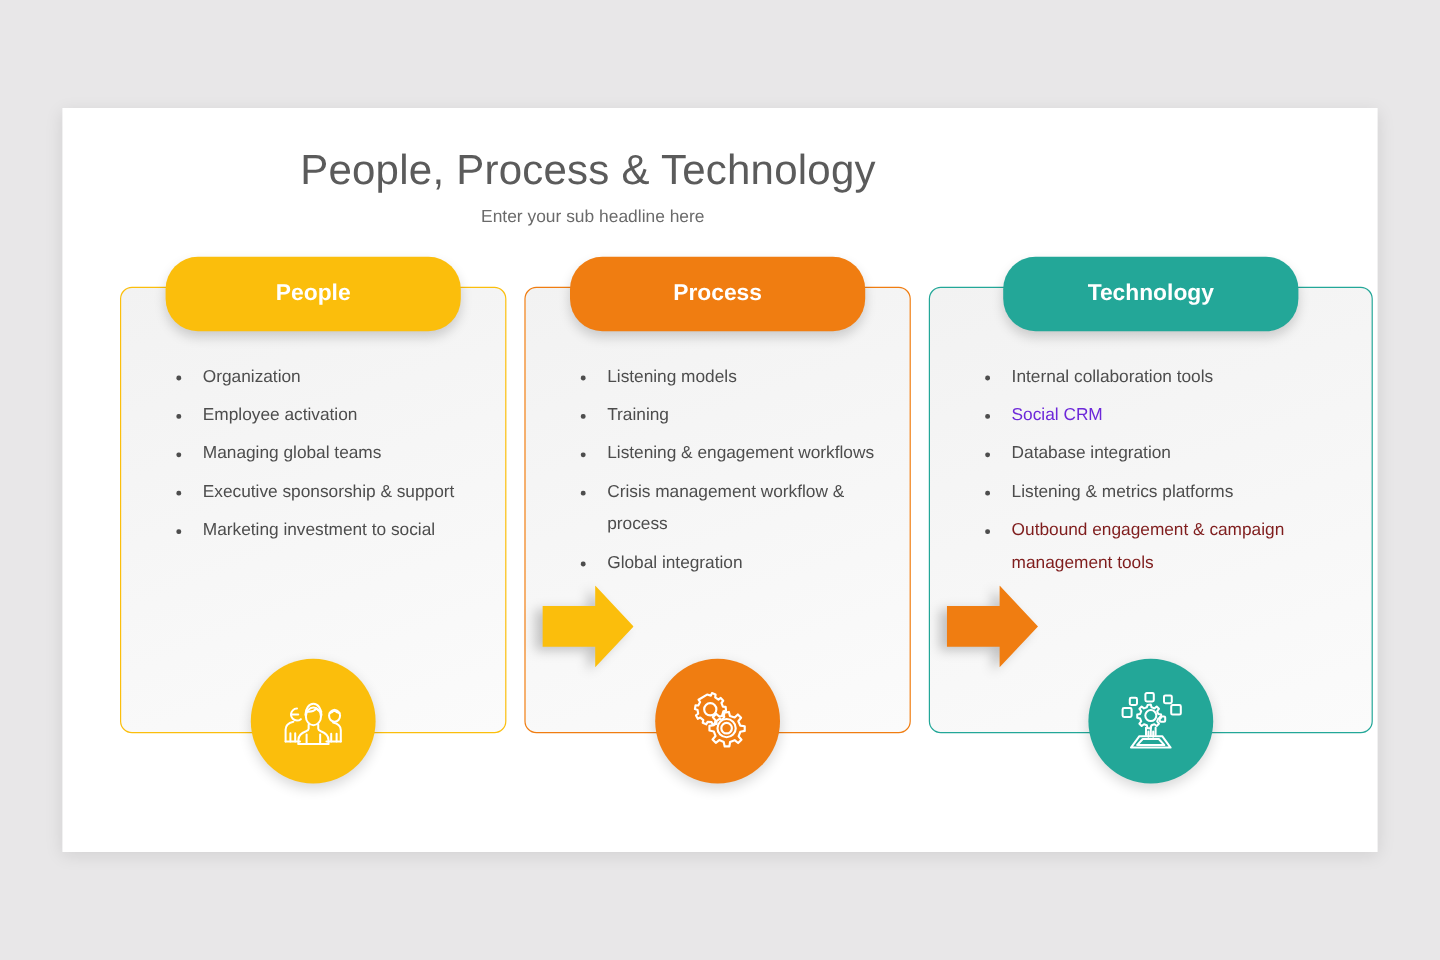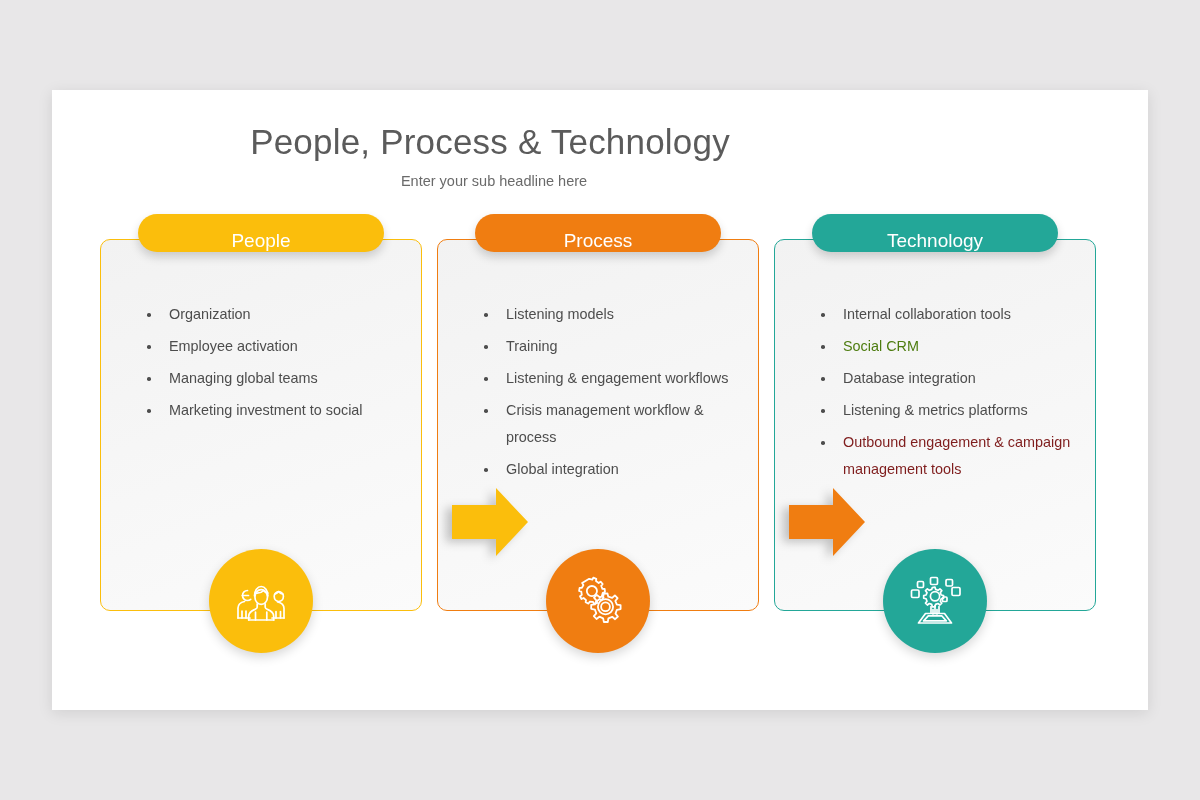--- a/index.html
+++ b/index.html
@@ -50,48 +50,48 @@
 
   
   .column {
     position: absolute;
     top: 149px;
     width: 322px;
     height: 372px;
   }
   #col-0 { left: 48px; }
   #col-1 { left: 385px; }
-  #col-2 { left: 722px; }
+  #col-2 { left: 722px; padding-left: 48px; }
 
   .card {
     position: absolute;
     left: 0;
     top: 0;
     width: 100%;
     height: 100%;
     box-sizing: border-box;
     border: 1.6px solid #cccccc;
     border-radius: 10px;
     background: linear-gradient(160deg, #f2f2f2 0%, #f6f6f6 45%, #fbfbfb 100%);
   }
 
   .pill {
     position: absolute;
     left: 50%;
     transform: translateX(-50%);
     top: -25px;
     width: 246px;
-    height: 38px;
+    height: 62px;
     border-radius: 27px;
     display: flex;
-    align-items: flex-end;
+    align-items: center;
     justify-content: center;
     color: #ffffff;
     font-size: 19px;
-    font-weight: normal;
+    font-weight: bold;
     box-shadow: 0 5px 10px rgba(0,0,0,0.17);
     z-index: 4;
   }
 
   .bullets {
     position: absolute;
     left: 46px;
     top: 62px;
     right: 10px;
     list-style: none;
@@ -158,20 +158,21 @@
     <div class="card" style="border-color: rgb(251, 190, 12);"></div>
 
     <div class="pill" style="background: rgb(251, 190, 12);">
       <span>People</span>
     </div>
 
     <ul class="bullets">
       <li style="color: rgb(77, 77, 77);">Organization</li>
       <li style="color: rgb(77, 77, 77);">Employee activation</li>
       <li style="color: rgb(77, 77, 77);">Managing global teams</li>
+      <li style="color: rgb(77, 77, 77);">Executive sponsorship &amp; support</li>
       <li style="color: rgb(77, 77, 77);">Marketing investment to social</li>
     </ul>
 
     <div class="badge" style="background: rgb(251, 190, 12);">
       <span>
         <svg width="56" height="46" viewBox="0 0 56 46" fill="none" stroke="#ffffff" stroke-width="1.7" stroke-linecap="round" stroke-linejoin="round">
 
           <path d="M9.5 17.5a5 5 0 0 1 5-5"></path>
           <path d="M9.5 17.5a5 5 0 0 0 5 5 5 5 0 0 0 3.2-1.2"></path>
           <path d="M9.5 17.5h6"></path>
@@ -229,21 +230,21 @@
 
   <div class="column" id="col-2">
     <div class="card" style="border-color: rgb(35, 167, 152);"></div>
 
     <div class="pill" style="background: rgb(35, 167, 152);">
       <span>Technology</span>
     </div>
 
     <ul class="bullets">
       <li style="color: rgb(77, 77, 77);">Internal collaboration tools</li>
-      <li style="color: #4d7c0f;">Social CRM</li>
+      <li style="color: #6d28d9;">Social CRM</li>
       <li style="color: rgb(77, 77, 77);">Database integration</li>
       <li style="color: rgb(77, 77, 77);">Listening &amp; metrics platforms</li>
       <li style="color: #7f1d1d;">Outbound engagement &amp; campaign management tools</li>
     </ul>
 
     <div class="badge" style="background: rgb(35, 167, 152);">
       <span>
         <svg width="58" height="52" viewBox="0 0 58 52" fill="none" stroke="#ffffff" stroke-width="1.7" stroke-linecap="round" stroke-linejoin="round">
 
           <rect x="11.5" y="6.5" width="6" height="6" rx="1.2"></rect>

